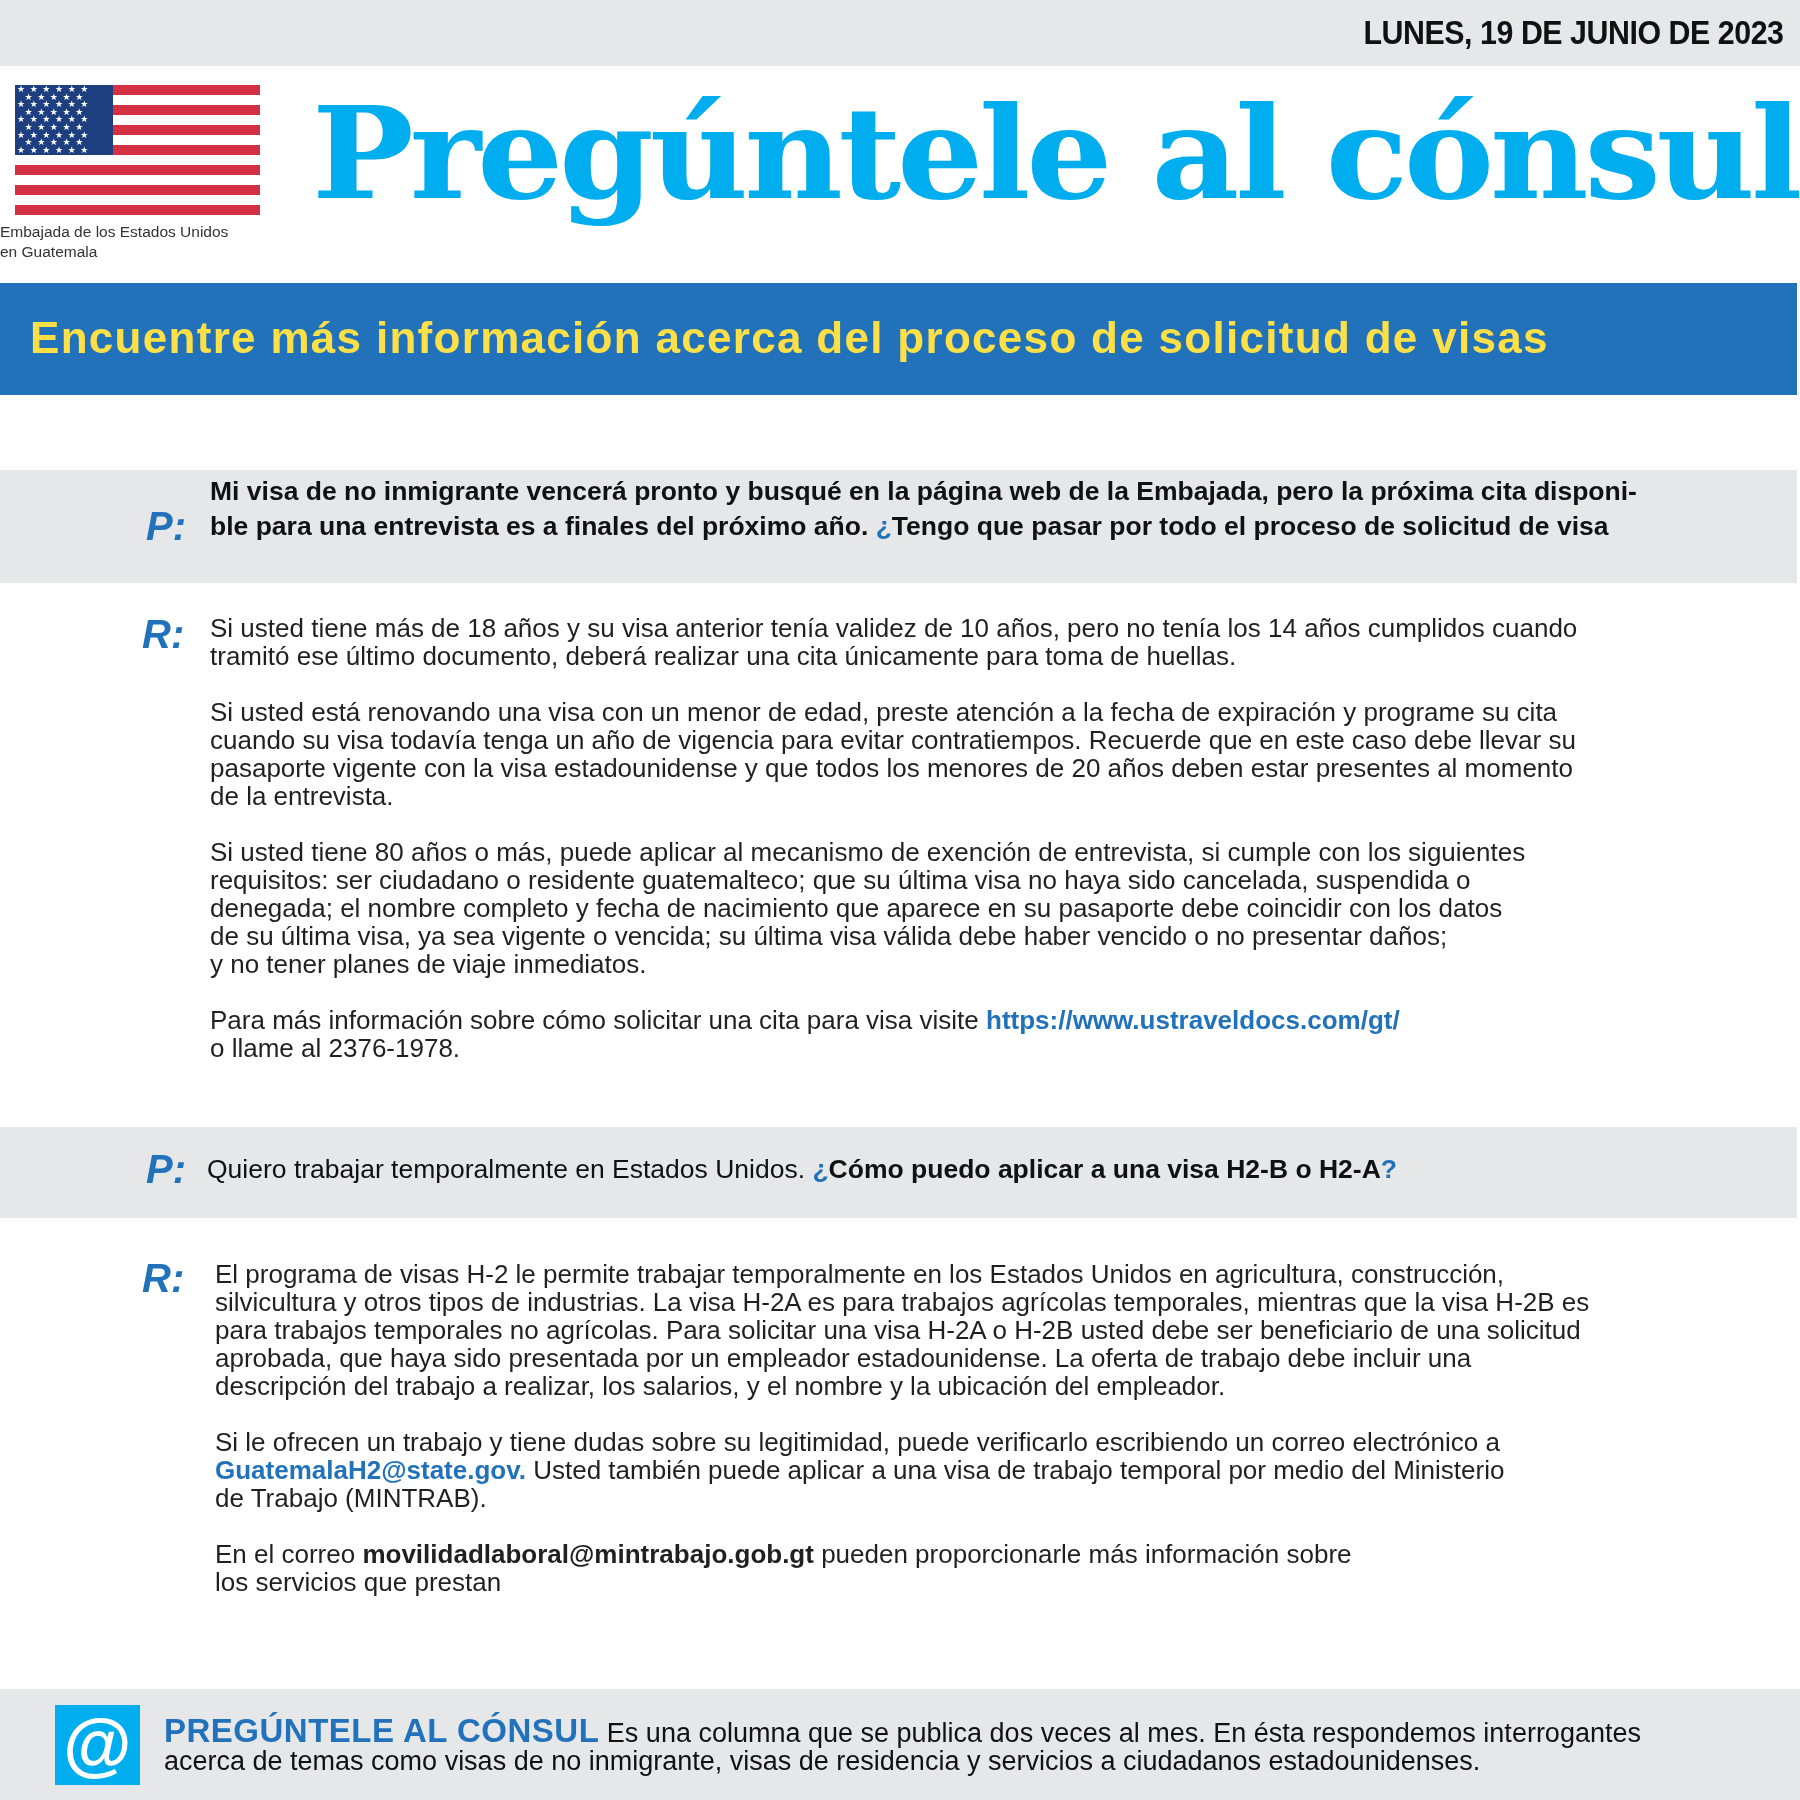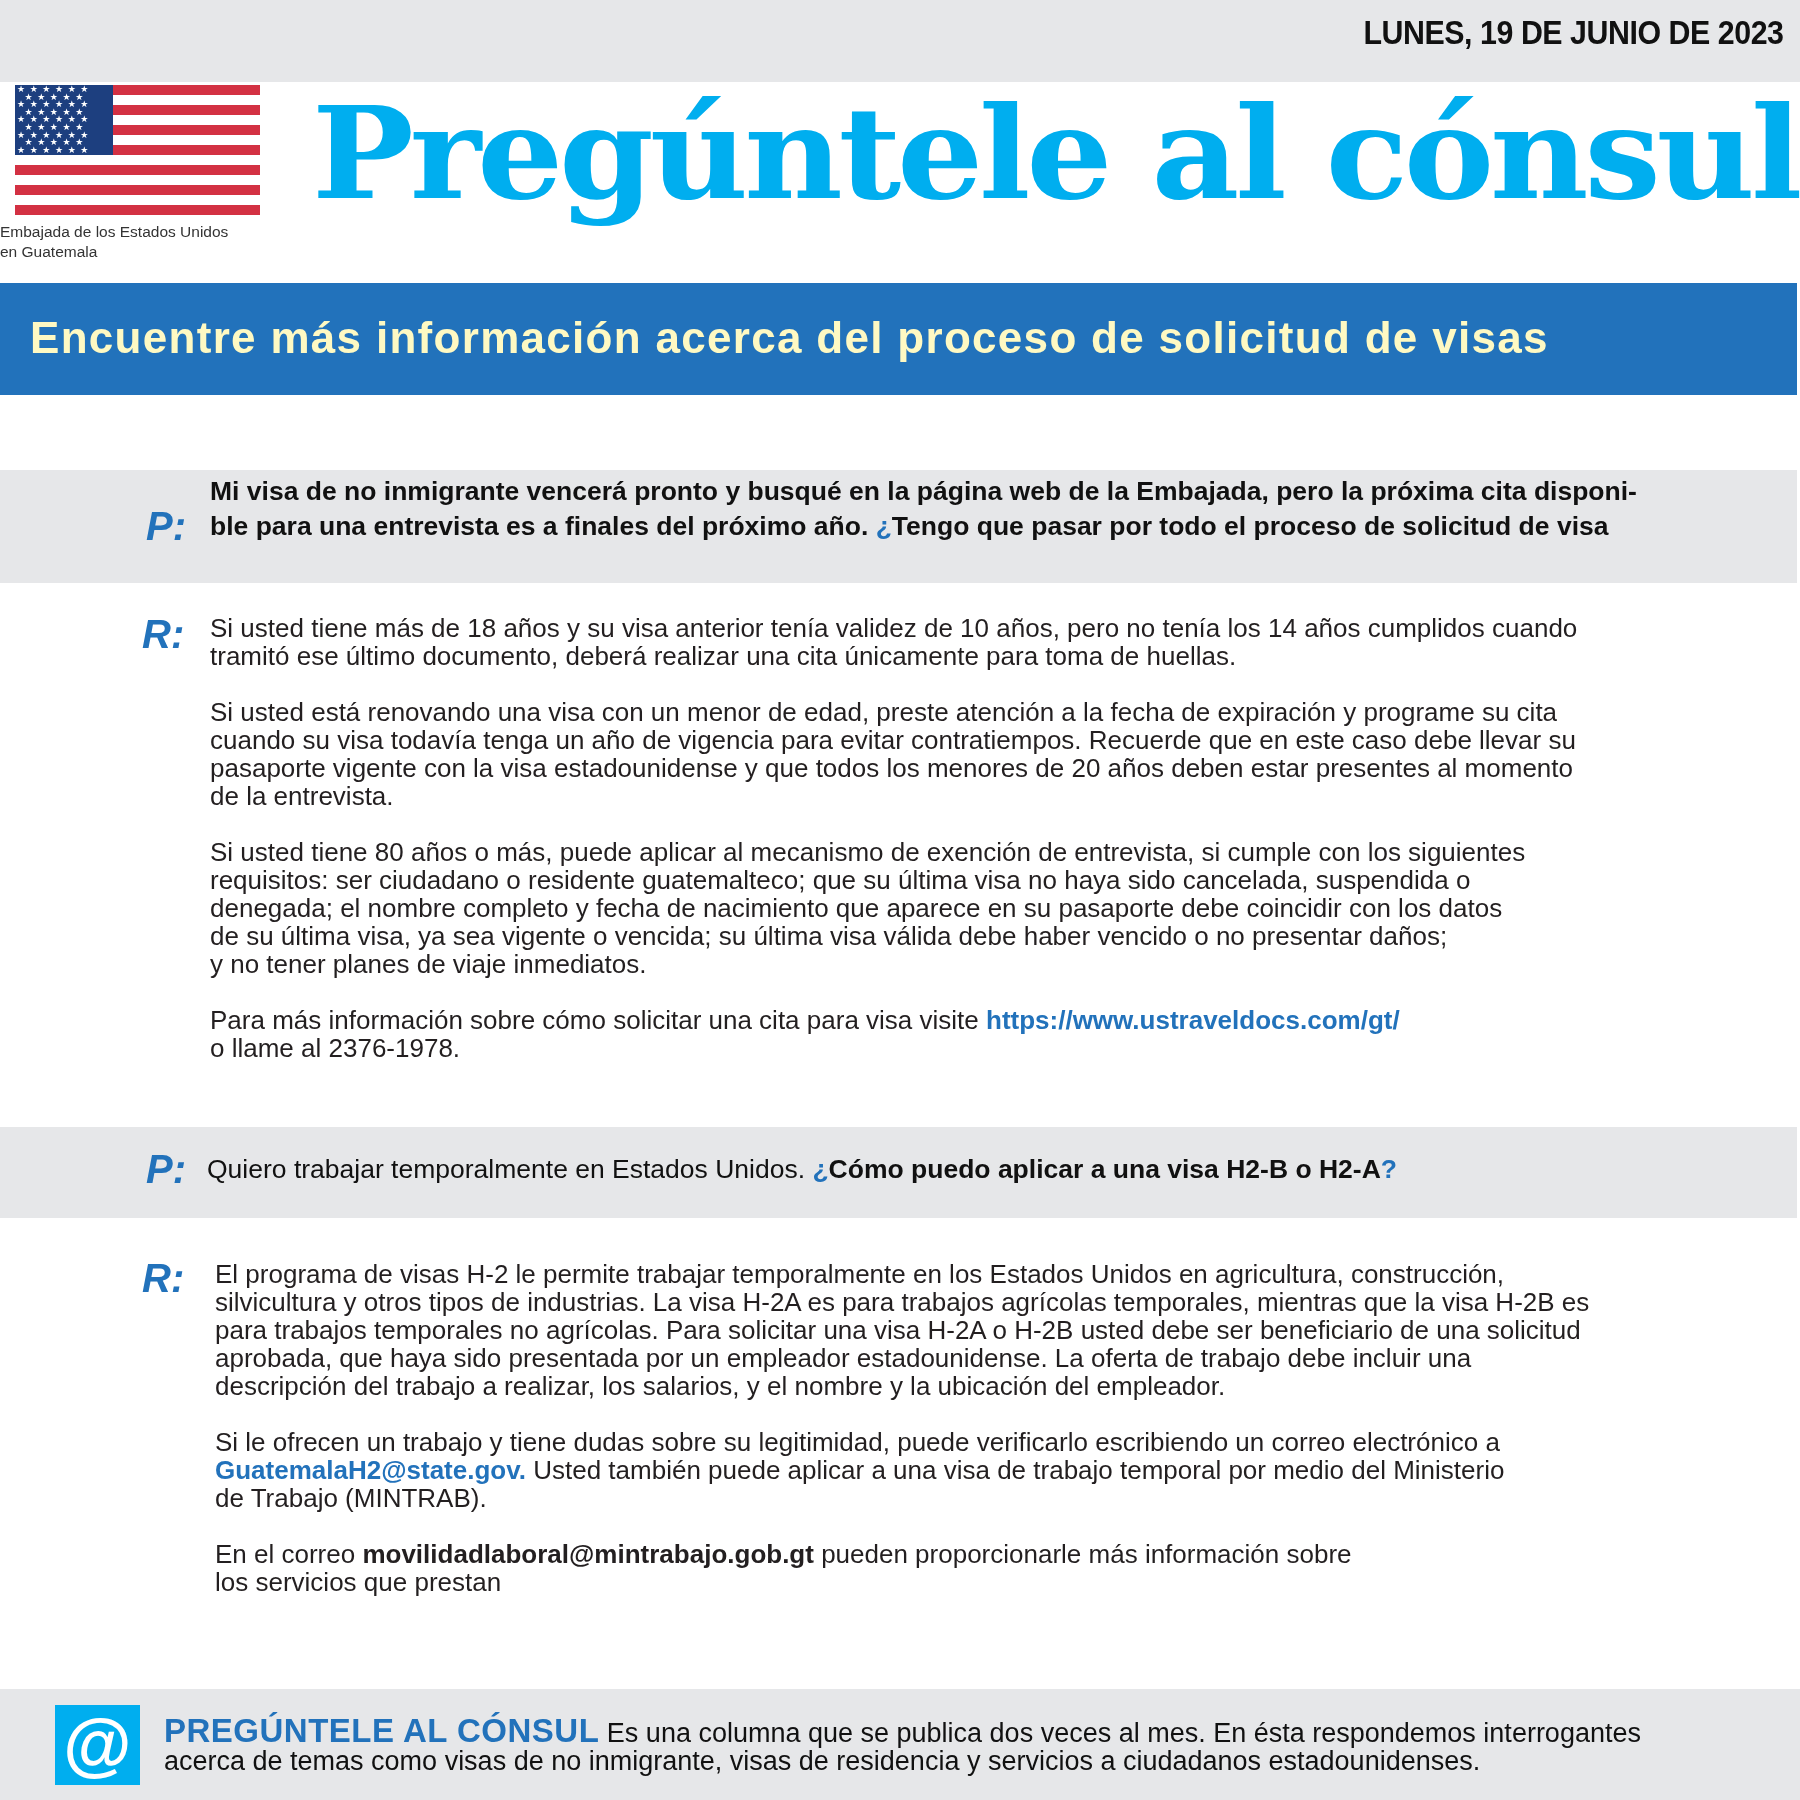--- a/index.html
+++ b/index.html
@@ -1,31 +1,31 @@
 <!DOCTYPE html>
 <html><head>
 <meta charset="utf-8">
 <style>
   * { margin:0; padding:0; box-sizing:border-box; }
   html, body { width:1800px; height:1800px; background:#ffffff; overflow:hidden; }
   body { position:relative; font-family:"Liberation Sans", sans-serif; color:#231f20; }
 
-  .topbar { position:absolute; left:0; top:0; width:1800px; height:82px; background:#e6e7e9; }
+  .topbar { position:absolute; left:0; top:0; width:1800px; height:66px; background:#e6e7e9; }
   .date { position:absolute; right:16px; top:14px; font-size:33px; font-weight:bold; color:#111; letter-spacing:-0.5px; transform:scaleX(0.92); transform-origin:right center; }
 
   .flag { position:absolute; left:15px; top:85px; width:245px; height:130px; }
   .stripe { position:absolute; left:0; width:245px; height:10px; background:#d33143; }
   .canton { position:absolute; left:0; top:0; width:98px; height:70px; background:#1d3f7f; }
   .stars { position:absolute; left:2px; top:1px; width:96px; height:68px; color:#fff; font-size:9px; line-height:7.6px; letter-spacing:4.6px; white-space:pre; font-family:"DejaVu Sans", sans-serif; }
   .caption { position:absolute; left:0; top:222px; width:275px; text-align:left; font-size:15.5px; line-height:20px; color:#333; }
 
   .masthead { position:absolute; left:312px; top:78px; font-family:"DejaVu Serif", serif; font-weight:bold; font-size:128px; color:#00aeef; letter-spacing:-4px; transform:scaleX(1.06); transform-origin:left top; white-space:nowrap; }
 
   .banner { position:absolute; left:0; top:283px; width:1797px; height:112px; background:#2272bb; }
-  .banner-text { position:absolute; left:30px; top:30px; font-size:44px; font-weight:bold; color:#fef9c3; letter-spacing:1.3px; white-space:nowrap; }
+  .banner-text { position:absolute; left:30px; top:30px; font-size:44px; font-weight:bold; color:#fde047; letter-spacing:1.3px; white-space:nowrap; }
 
   .qbox { position:absolute; left:0; width:1797px; background:#e6e7e9; }
   .label { position:absolute; font-size:40px; font-weight:bold; font-style:italic; color:#2272bb; }
   .qtext { position:absolute; font-size:26.5px; font-weight:bold; color:#111; line-height:35px; }
   .q-blue { color:#2272bb; }
   .normal { font-weight:normal; }
 
   .answer { position:absolute; font-size:26px; line-height:28px; color:#231f20; }
   .answer p { margin-bottom:28px; white-space:nowrap; }
   .link { color:#2272bb; font-weight:bold; }

